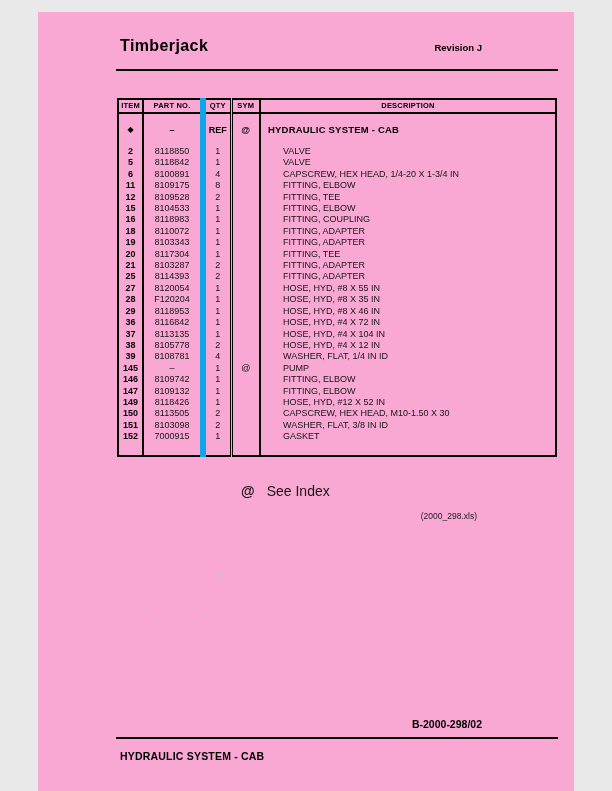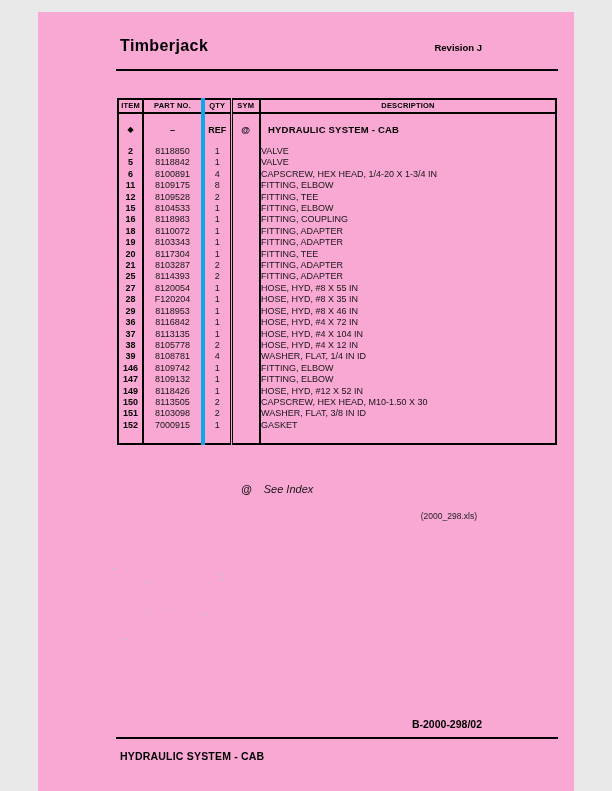--- a/index.html
+++ b/index.html
@@ -31,33 +31,33 @@
     font-size:7.5px; font-weight:bold; color:#000; text-align:center;
     height:12px; padding:0; line-height:12px; letter-spacing:.2px;
     border-bottom:2.5px solid #000;
   }
   td {
     font-size:9px; color:#151515; text-align:center;
     height:11.4px; line-height:11.4px; padding:0;
     white-space:nowrap; overflow:hidden;
   }
   .vb1 { border-right:2px solid #000; }           
-  .vb2 { border-right:4px solid #0ea5e9; }           
+  .vb2 { border-right:6px solid #0ea5e9; }           
   .vb3 { border-right:3px double #000; }          
   .vb4 { border-right:2px solid #000; }           
 
   td.cell-item { font-weight:bold; color:#000; }
-  td.cell-desc { text-align:left; }
+  td.cell-desc { text-align:left; padding-left:22px; }
 
   tr.section-row td { height:32px; line-height:32px; font-weight:bold; color:#000; }
   tr.section-row td.cell-desc { padding-left:7px; font-size:9.5px; letter-spacing:.2px; }
   tr.section-row td.cell-item { font-size:8px; }
   tr.spacer-row td { height:13px; }
 
-  .legend { position:absolute; left:203px; top:471px; font-size:11px; color:#151515;font-style:italic; }
+  .legend { position:absolute; left:203px; top:471px; font-size:14px; color:#151515; }
   .legend .sym { font-weight:bold; margin-right:12px; }
   .source-note { position:absolute; right:97px; top:499px; font-size:8.5px; color:#1c1c1c; }
 
   .footer-rule { position:absolute; left:78px; top:725px; width:442px; height:2px; background:#000; }
   .footer-left  { position:absolute; left:82px;  top:738px; font-size:10.5px; font-weight:bold; color:#000; letter-spacing:.2px; }
   .footer-right { position:absolute; right:92px; top:706px; font-size:10.5px; font-weight:bold; color:#000; }
 
   .speck { position:absolute; background:#c4c4c4; width:2px; height:2px; }
 </style>
 </head>
@@ -223,20 +223,27 @@
             <td class="cell-desc">HOSE, HYD, #4 X 12 IN</td>
           </tr>
           <tr>
             <td class="cell-item vb1">39</td>
             <td class="cell-part vb2">8108781</td>
             <td class="cell-qty vb3">4</td>
             <td class="cell-sym vb4"></td>
             <td class="cell-desc">WASHER, FLAT, 1/4 IN ID</td>
           </tr>
           <tr>
+            <td class="cell-item vb1">145</td>
+            <td class="cell-part vb2">–</td>
+            <td class="cell-qty vb3">1</td>
+            <td class="cell-sym vb4">@</td>
+            <td class="cell-desc">PUMP</td>
+          </tr>
+          <tr>
             <td class="cell-item vb1">146</td>
             <td class="cell-part vb2">8109742</td>
             <td class="cell-qty vb3">1</td>
             <td class="cell-sym vb4"></td>
             <td class="cell-desc">FITTING, ELBOW</td>
           </tr>
           <tr>
             <td class="cell-item vb1">147</td>
             <td class="cell-part vb2">8109132</td>
             <td class="cell-qty vb3">1</td>

